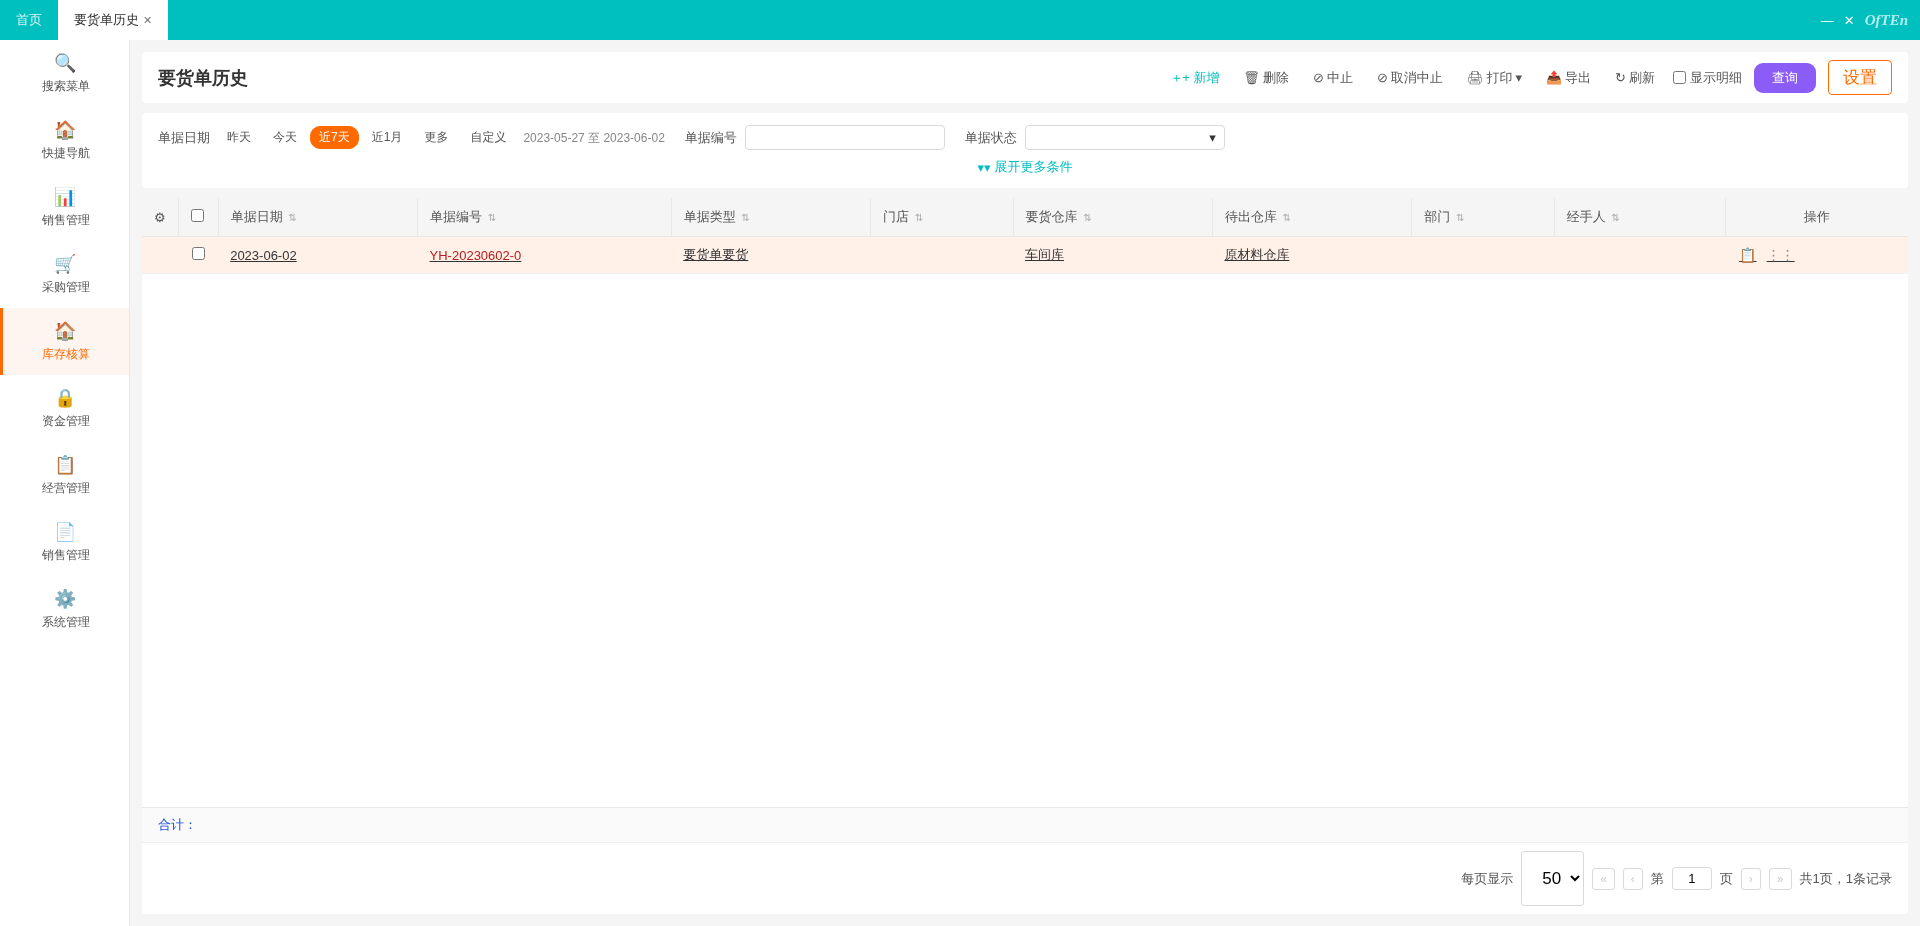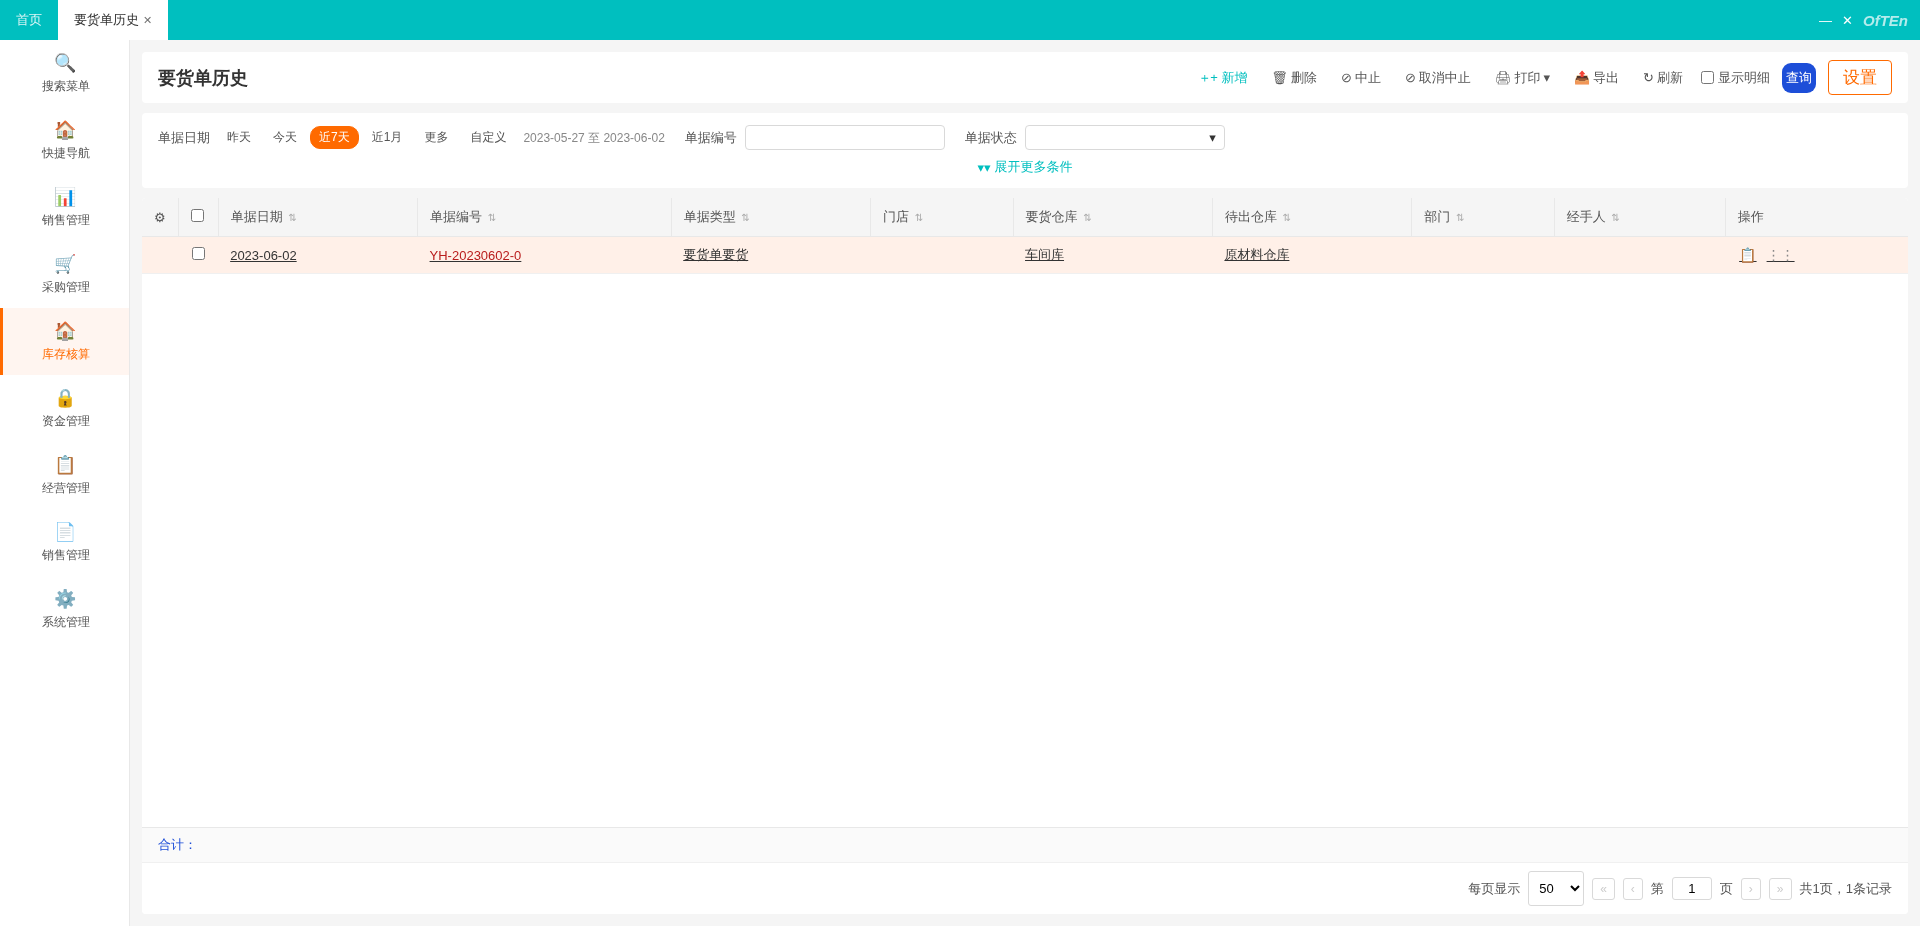--- a/index.html
+++ b/index.html
@@ -125,24 +125,24 @@
       font-size: 13px;
       color: #555;
       padding: 4px 6px;
       border-radius: 3px;
     }
     .toolbar-btn.add {
       color: #00bfbf;
     }
     .toolbar-btn.delete { color: #555; }
     .toolbar-btn-primary {
-      background: #1d4ed8;
+      background: #8b5cf6;
       color: white;
       border: none;
-      padding: 6px 4px;
+      padding: 6px 18px;
       border-radius: 9px;
       cursor: pointer;
       font-size: 13px;
     }
     .toolbar-btn-secondary {
       background: white;
       color: #ff6a00;
       border: 1px solid #ff6a00;
       padding: 5px 14px;
       border-radius: 4px;
@@ -255,21 +255,21 @@
     }
     .data-table thead th {
       padding: 10px 12px;
       text-align: left;
       color: #555;
       font-weight: normal;
       white-space: nowrap;
       border-right: 1px solid #e8e8e8;
       position: relative;
     }
-    .data-table thead th:last-child { border-right: none; }
+    .data-table thead th:last-child { border-right: none; text-align: center; }
     .data-table tbody tr {
       border-bottom: 1px solid #f0f0f0;
     }
     .data-table tbody tr.selected { background: #fff0e8; text-decoration: underline; }
     .data-table td {
       padding: 8px 12px;
       color: #333;
       white-space: nowrap;
     }
     .data-table td a {
@@ -325,23 +325,24 @@
       border: 1px solid #d9d9d9;
       border-radius: 3px;
       width: 40px;
       padding: 3px 4px;
       text-align: center;
       font-size: 13px;
     }
     .per-page-select {
       border: 1px solid #d9d9d9;
       border-radius: 3px;
-      padding: 8px 6px;
-      font-size: 13px;
-      background: white;
+      padding: 16px 6px;
+      font-size: 17px;
+      background: white;
+      text-align: right;
     }
 
     .checkbox-th {
       width: 40px;
       text-align: center;
     }
     input[type=checkbox] { cursor: pointer; }
 
     .settings-gear {
       width: 28px;
@@ -357,21 +358,21 @@
       <span>首页</span>
     </div>
     <div class="top-tab active">
       <span>要货单历史</span>
       <span class="close-icon">✕</span>
     </div>
   </div>
   <div class="top-bar-right">
     <span>—</span>
     <span>✕</span>
-    <span style="font-style:italic; font-weight: bold; font-size:15px; color:white; opacity:0.7;">OfTEn</span>
+    <span style="font-style:italic; font-weight: bold; font-size:15px; color:white; opacity:0.7;font-family:Liberation Serif, serif;">OfTEn</span>
   </div>
 </div>
 
 <div class="main-layout">
 
   <div class="sidebar">
     <div class="sidebar-item">
       <span class="icon">🔍</span>
       <span>搜索菜单</span>
     </div>

